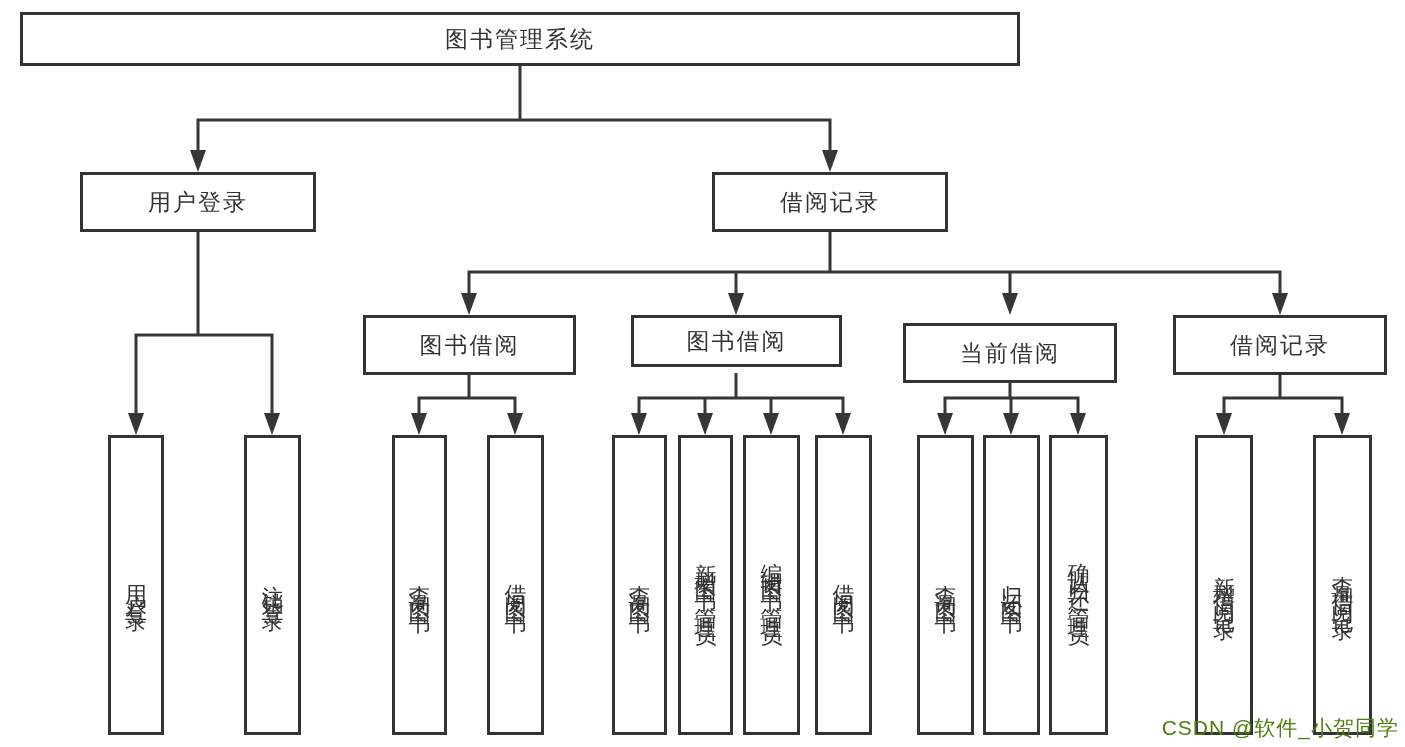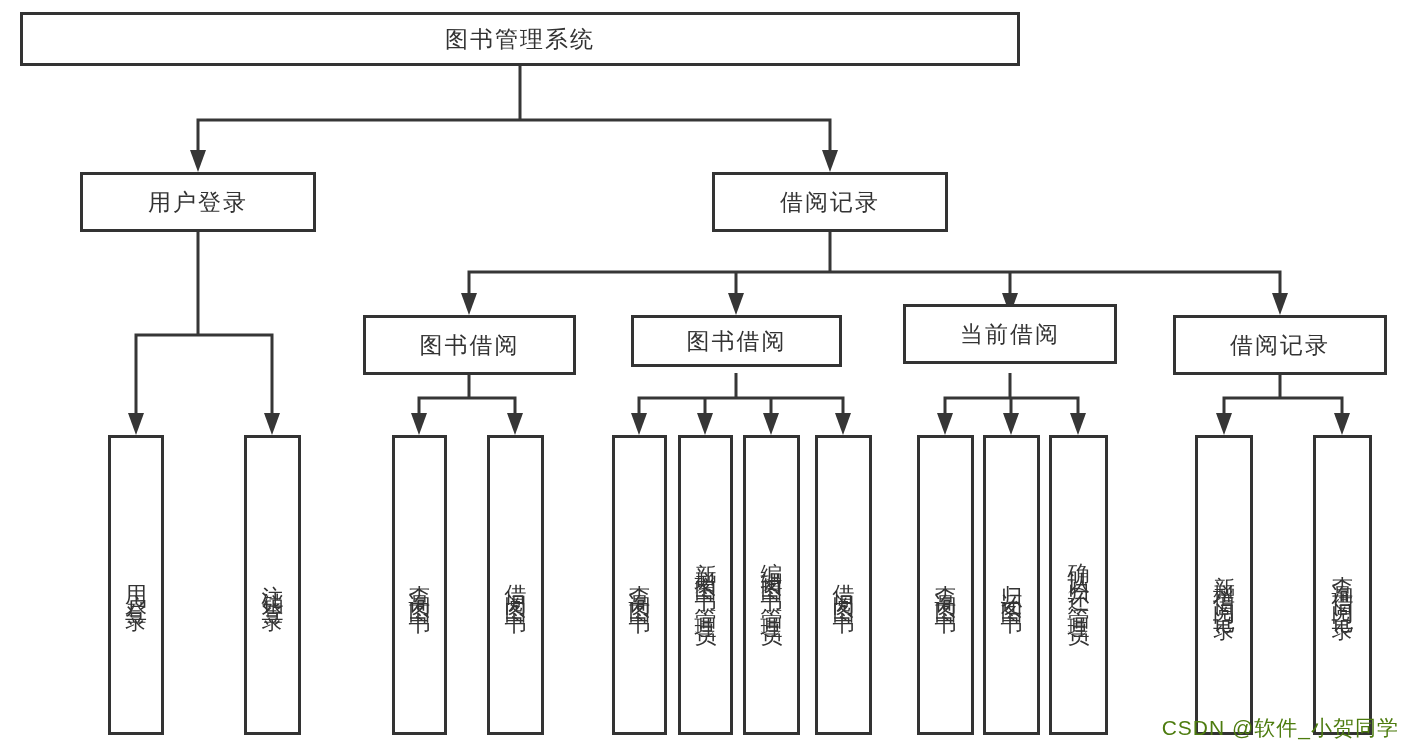--- a/index.html
+++ b/index.html
@@ -94,21 +94,21 @@
   <div class="box" style="left:712px; top:172px; width:236px; height:60px">
     <span>借阅记录</span>
   </div>
 
   <div class="box" style="left:363px; top:315px; width:213px; height:60px">
     <span>图书借阅</span>
   </div>
   <div class="box" style="left:631px; top:315px; width:211px; height:52px">
     <span>图书借阅</span>
   </div>
-  <div class="box" style="left:903px; top:304px; width:214px; height:60px">
+  <div class="box" style="left:903px; top:323px; width:214px; height:60px">
     <span>当前借阅</span>
   </div>
   <div class="box" style="left:1173px; top:315px; width:214px; height:60px">
     <span>借阅记录</span>
   </div>
 
   <div class="box leaf" style="left:108px; top:435px; width:56px; height:300px">
     <span class="vtext">用户登录</span>
   </div>
   <div class="box leaf" style="left:244px; top:435px; width:57px; height:300px">

